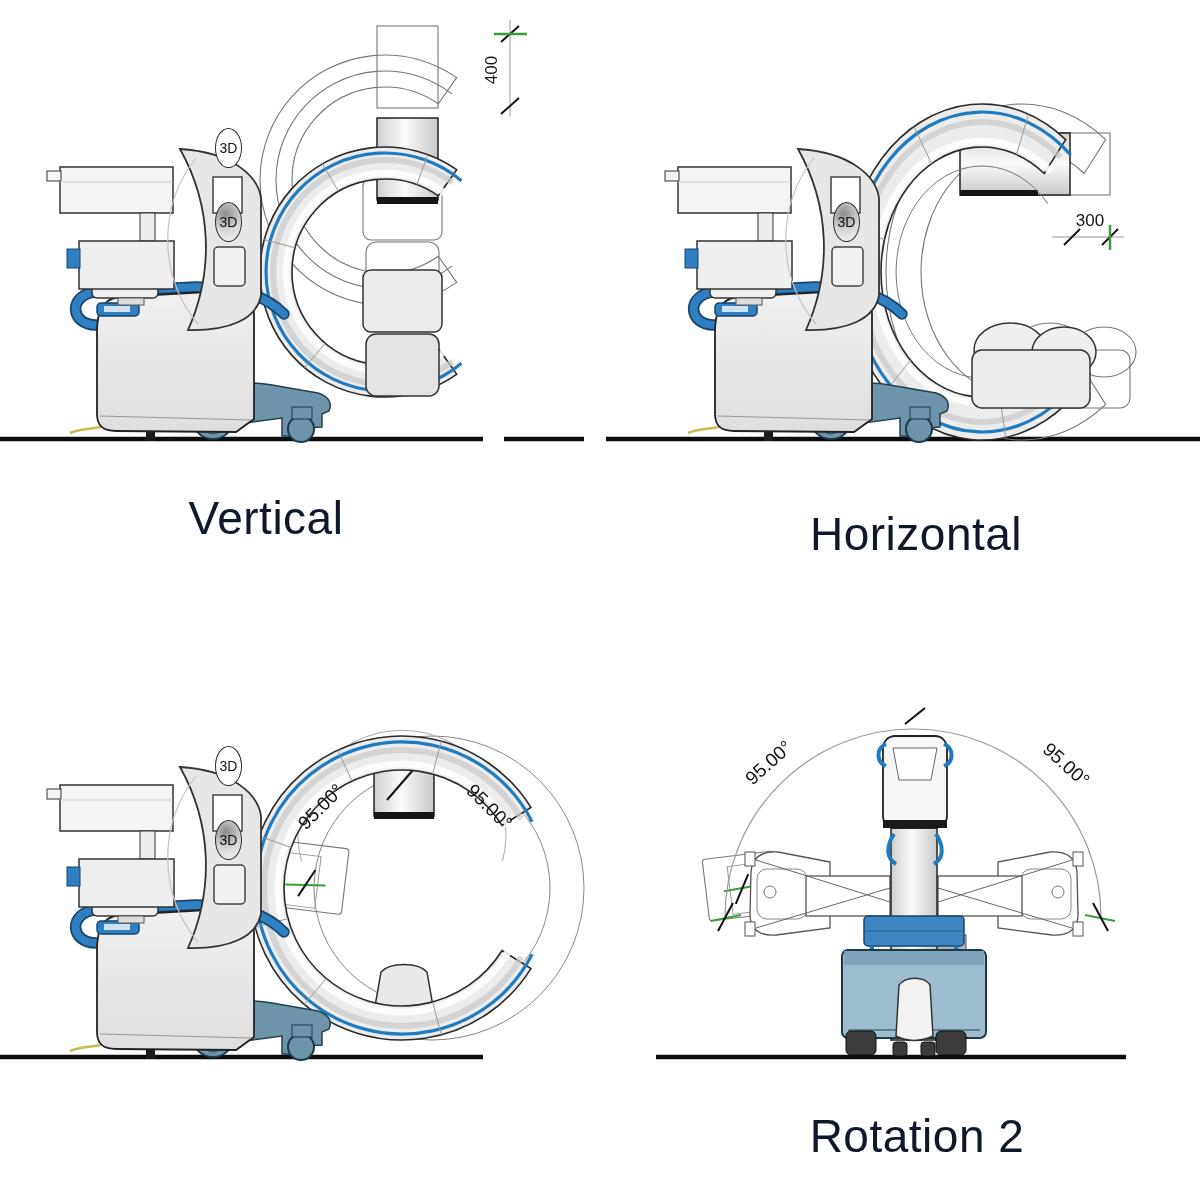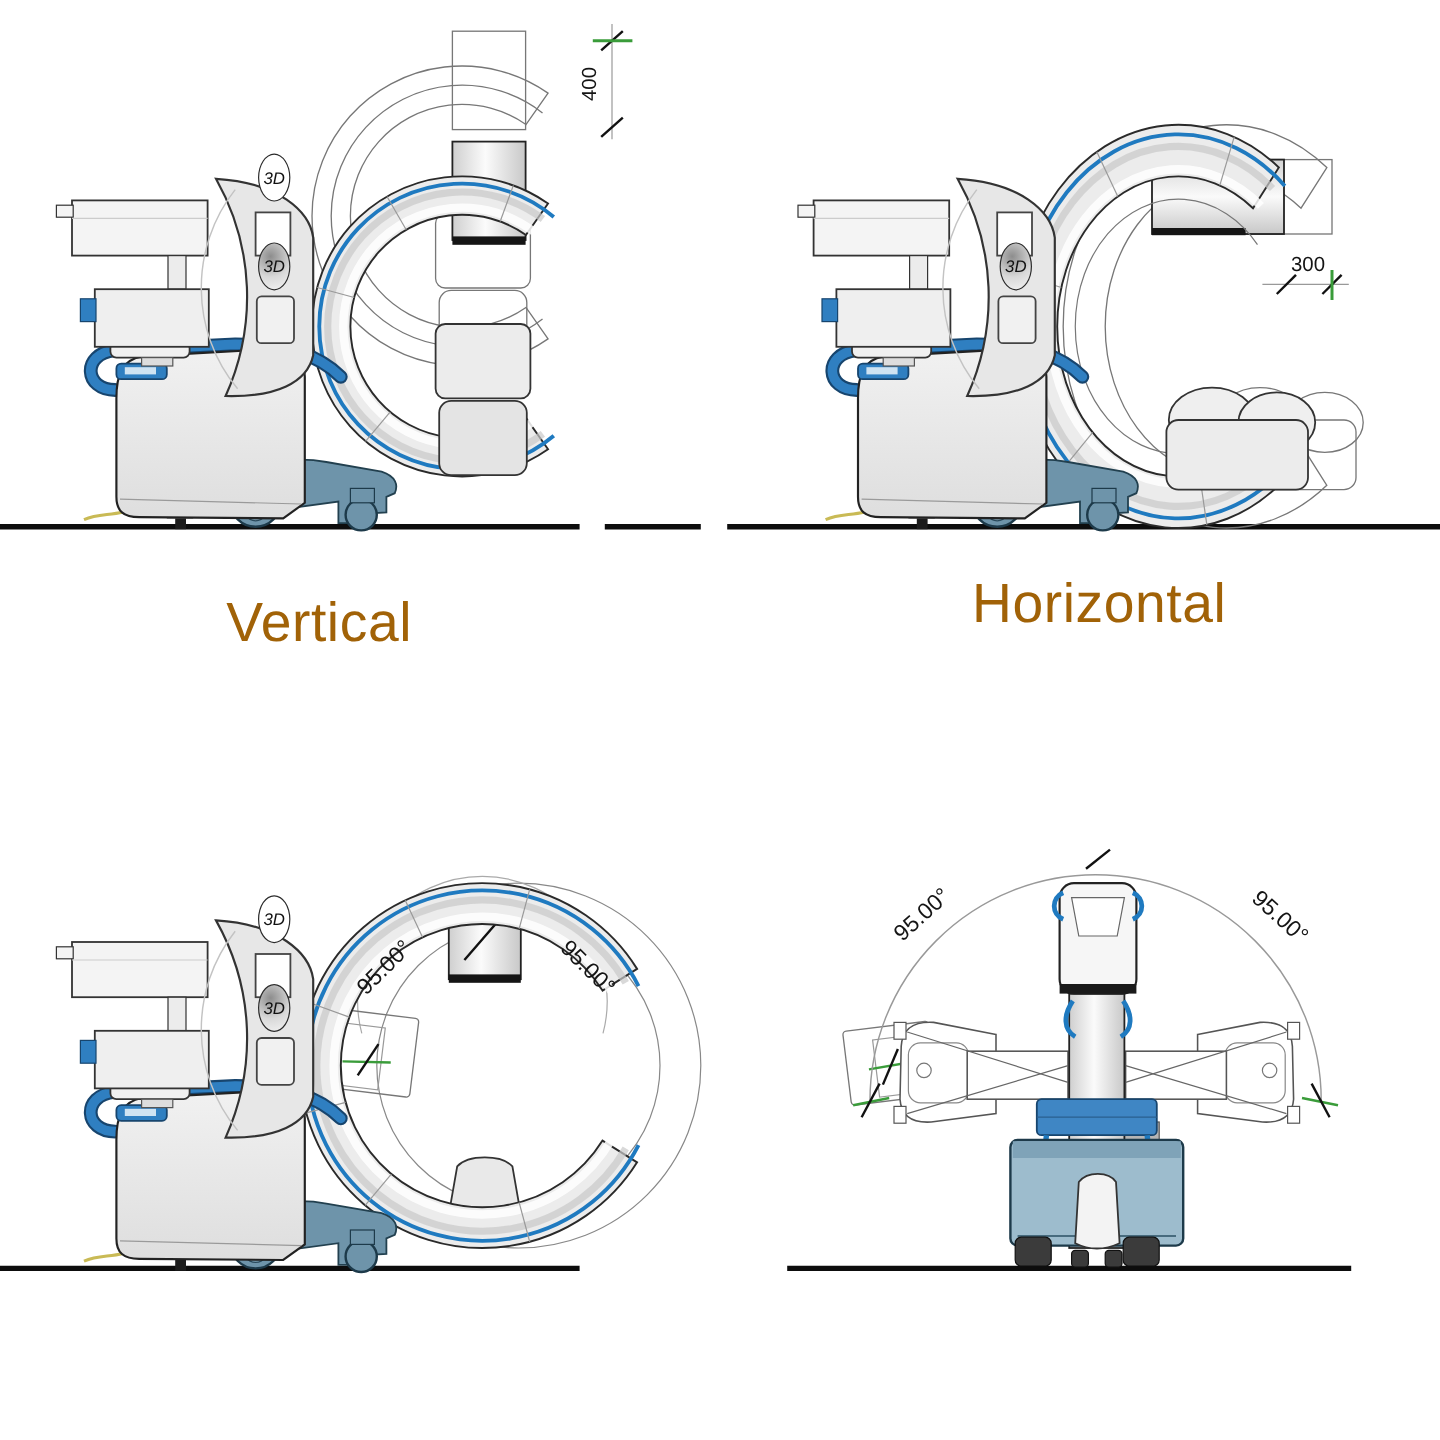--- a/index.html
+++ b/index.html
@@ -3,37 +3,37 @@
 <meta charset="utf-8">
 <style>
   html,body{margin:0;padding:0;background:#fff;}
   #stage{
     position:relative;width:1200px;height:1200px;background:#ffffff;overflow:hidden;
     font-family:"Liberation Sans", sans-serif;color:#111;
   }
   #stage svg{position:absolute;left:0;top:0;}
   .caption{
     position:absolute;width:320px;text-align:center;
-    font-size:46px;line-height:1.05;color:#a16207;letter-spacing:0.5px;
+    font-size:46px;line-height:1.05;color:#0f172a;letter-spacing:0.5px;
   }
   .dim{
     position:absolute;font-size:17px;color:#141414;text-align:center;
   }
   .dim.vert{transform:rotate(-90deg);}
   .angle{
     position:absolute;width:72px;text-align:center;font-size:19px;color:#141414;
   }
   .rot-n45{transform:rotate(-45deg);}
   .rot-p45{transform:rotate(45deg);}
   .rot-n42{transform:rotate(-42deg);}
   .rot-p42{transform:rotate(42deg);}
   .badge{
     position:absolute;width:27px;height:40px;border:1.5px solid #2b2b2b;border-radius:50%;
     display:flex;align-items:center;justify-content:center;
-    font-size:14px;color:#111;background:#fff;box-sizing:border-box;font-style:italic;
+    font-size:14px;color:#111;background:#fff;box-sizing:border-box;
   }
   .badge.filled{
     background:radial-gradient(circle at 38% 28%, #8d8d8d 0%, #d9d9d9 55%, #f4f4f4 100%);
   }
 </style>
 </head>
 <body>
 
 <div id="stage">
 
@@ -256,21 +256,22 @@
     <g fill="#3b3b3b" stroke="#111">
       <rect x="846" y="1031" width="30" height="24" rx="5"></rect>
       <rect x="936" y="1031" width="30" height="24" rx="5"></rect>
       <rect x="893" y="1042" width="14" height="14" rx="3"></rect>
       <rect x="921" y="1042" width="14" height="14" rx="3"></rect>
     </g>
   </g>
 </svg>
 
 <div class="caption" style="left:106px;top:494px">Vertical</div>
-<div class="caption" style="left:756px;top:478px">Horizontal</div>
+<div class="caption" style="left:756px;top:510px">Horizontal</div>
+<div class="caption" style="left:757px;top:1112px">Rotation 2</div>
 
 <div class="dim vert" style="left:474px;top:60px;width:36px">400</div>
 <div class="dim" style="left:1068px;top:211px;width:44px">300</div>
 
 <div class="angle rot-n45" style="left:285px;top:796px">95.00°</div>
 <div class="angle rot-p45" style="left:453px;top:796px">95.00°</div>
 <div class="angle rot-n42" style="left:733px;top:752px">95.00°</div>
 <div class="angle rot-p42" style="left:1030px;top:754px">95.00°</div>
 
 <div class="badge" style="left:215px;top:128px">3D</div>

